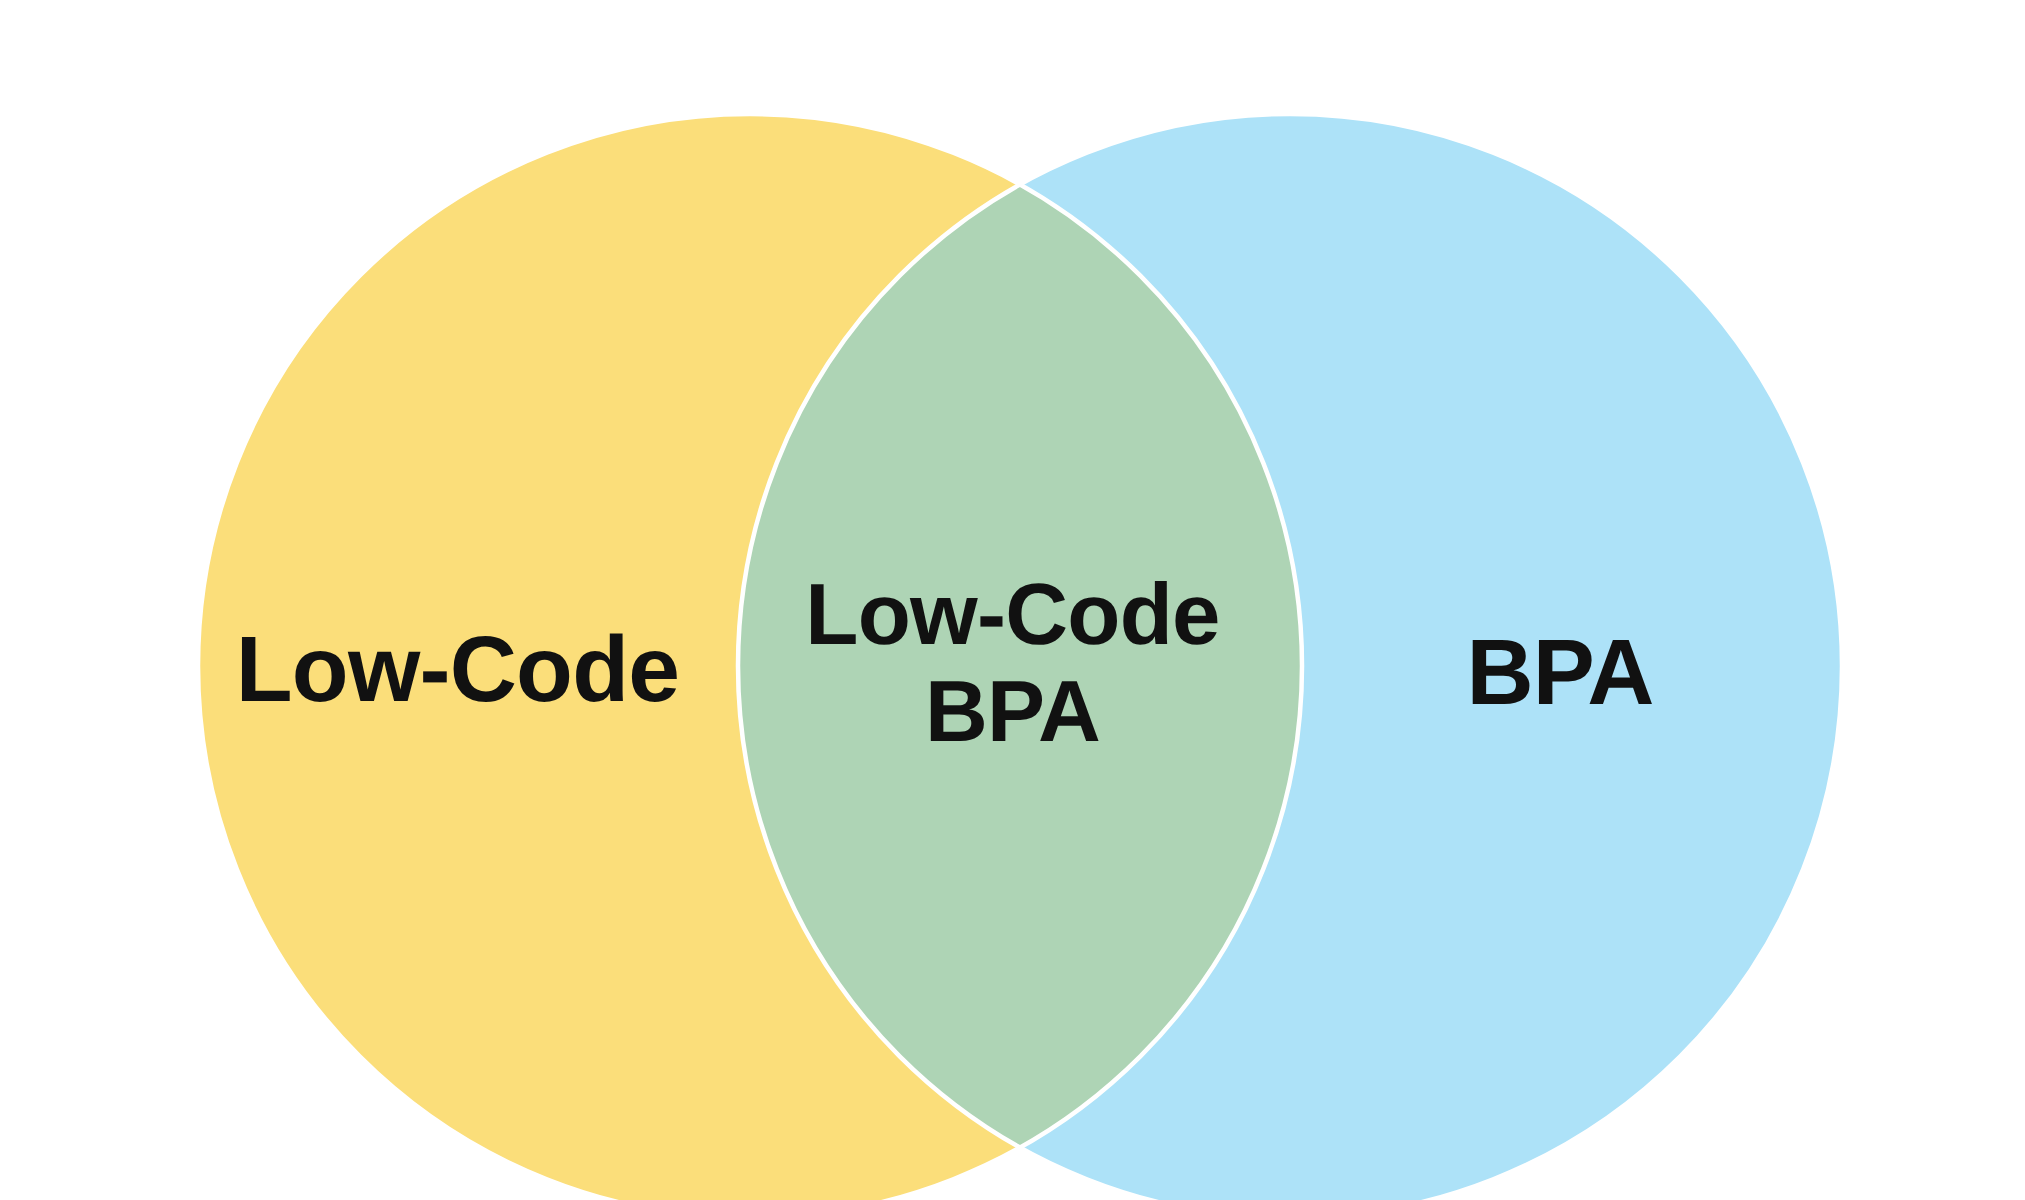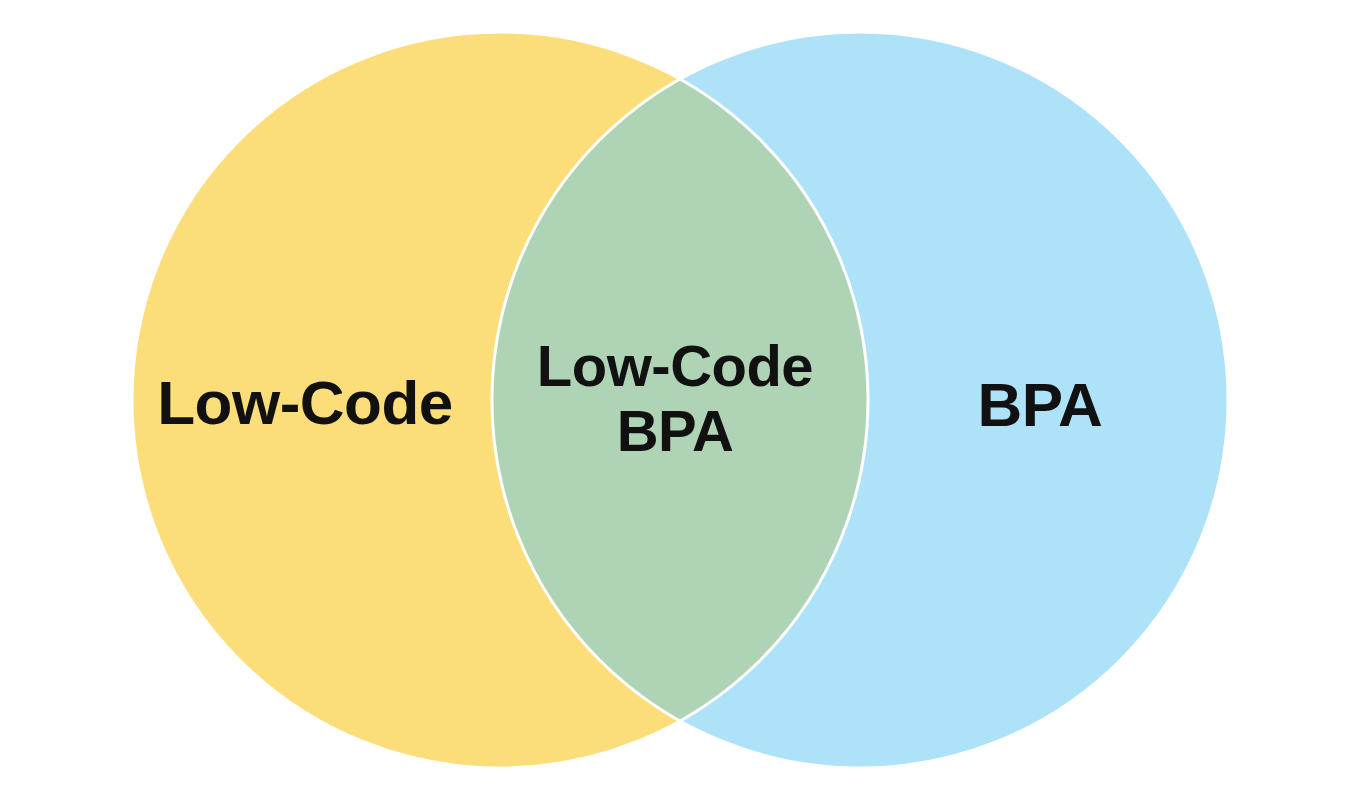--- a/index.html
+++ b/index.html
@@ -12,20 +12,21 @@
     width: 1350px;
     height: 800px;
     overflow: hidden;
     font-family: "Liberation Sans", sans-serif;
   }
   #venn-stage {
     position: relative;
     width: 1350px;
     height: 748px;
     background: #ffffff;
+    margin-top: 44px;
   }
   #venn-svg {
     position: absolute;
     top: 0;
     left: 0;
     width: 1350px;
     height: 800px;
     display: block;
   }
   .venn-label {

